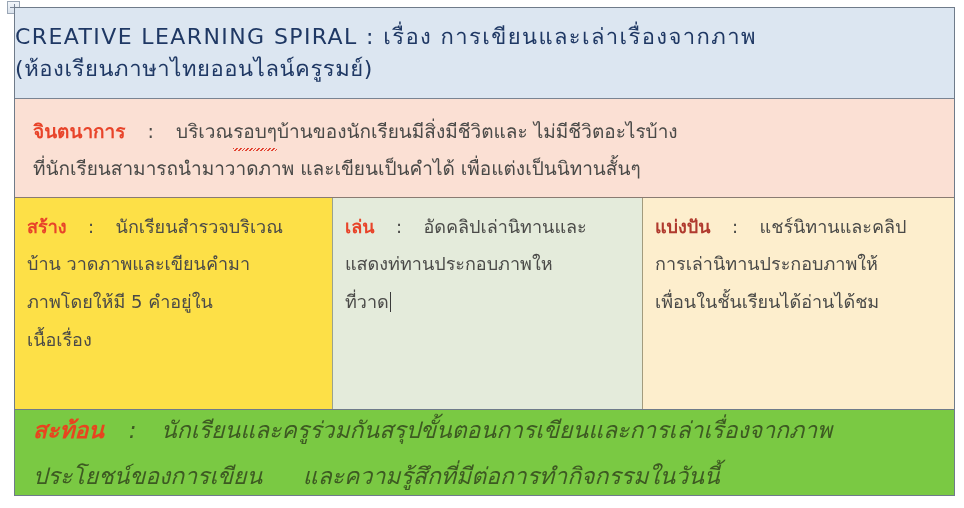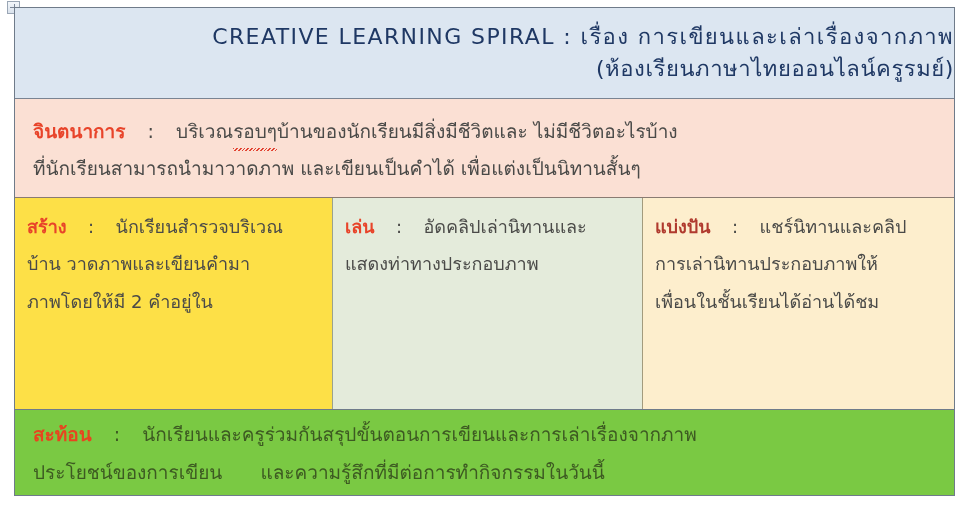--- a/index.html
+++ b/index.html
@@ -63,21 +63,21 @@
     box-sizing: border-box;
     position: relative;
   }
 
   
   .row-header {
     height: 91px;
     background: #dce6f1;
     border-bottom: 1px solid #7a8492;
     flex-direction: column;
-    align-items: flex-end;
+    align-items: flex-start;
     justify-content: center;
   }
   .header-line {
     color: #1f3864;
     font-size: 22px;
     letter-spacing: 0.6px;
     line-height: 1.45;
     white-space: nowrap;
     text-align: center;
   }
@@ -167,24 +167,25 @@
   
   .row-reflect {
     height: 85px;
     background: #7ac943;
     flex-direction: column;
     justify-content: center;
     padding: 0 0 0 18px;
     box-sizing: border-box;
   }
   .green-line {
-    font-size: 19px;
+    font-size: 23px;
     color: #3d5a22;
     line-height: 2.0;
     white-space: nowrap;
+    font-style: italic;
   }
   .kw-orange {
     color: #e8441f;
     font-weight: bold;
   }
 
   .sp { display: inline-block; width: 10px; }
   .sp-lg { display: inline-block; width: 26px; }
 </style>
 </head>
@@ -216,32 +217,34 @@
 
       <div class="col col-create">
         <div class="col-line">
           <span class="kw-red">สร้าง</span>
           <span class="sp"></span>
           <span>:</span>
           <span class="sp"></span>
           <span>นักเรียนสำรวจบริเวณ</span>
         </div>
         <div class="col-line">บ้าน  วาดภาพและเขียนคำมา</div>
-        <div class="col-line">ภาพโดยให้มี  2  คำอยู่ใน</div>
+        <div class="col-line">ภาพโดยให้มี  5  คำอยู่ใน</div>
+        <div class="col-line">เนื้อเรื่อง</div>
       </div>
 
       <div class="col col-play">
         <div class="col-line">
           <span class="kw-red">เล่น</span>
           <span class="sp"></span>
           <span>:</span>
           <span class="sp"></span>
           <span>อัดคลิปเล่านิทานและ</span>
         </div>
-        <div class="col-line">แสดงท่าทางประกอบภาพ</div>
+        <div class="col-line">แสดงท่ทานประกอบภาพให</div>
+        <div class="col-line"><span>ที่วาด</span><span class="caret"></span></div>
       </div>
 
       <div class="col col-share">
         <div class="col-line">
           <span class="kw-maroon">แบ่งปัน</span>
           <span class="sp"></span>
           <span>:</span>
           <span class="sp"></span>
           <span>แชร์นิทานและคลิป</span>
         </div>

